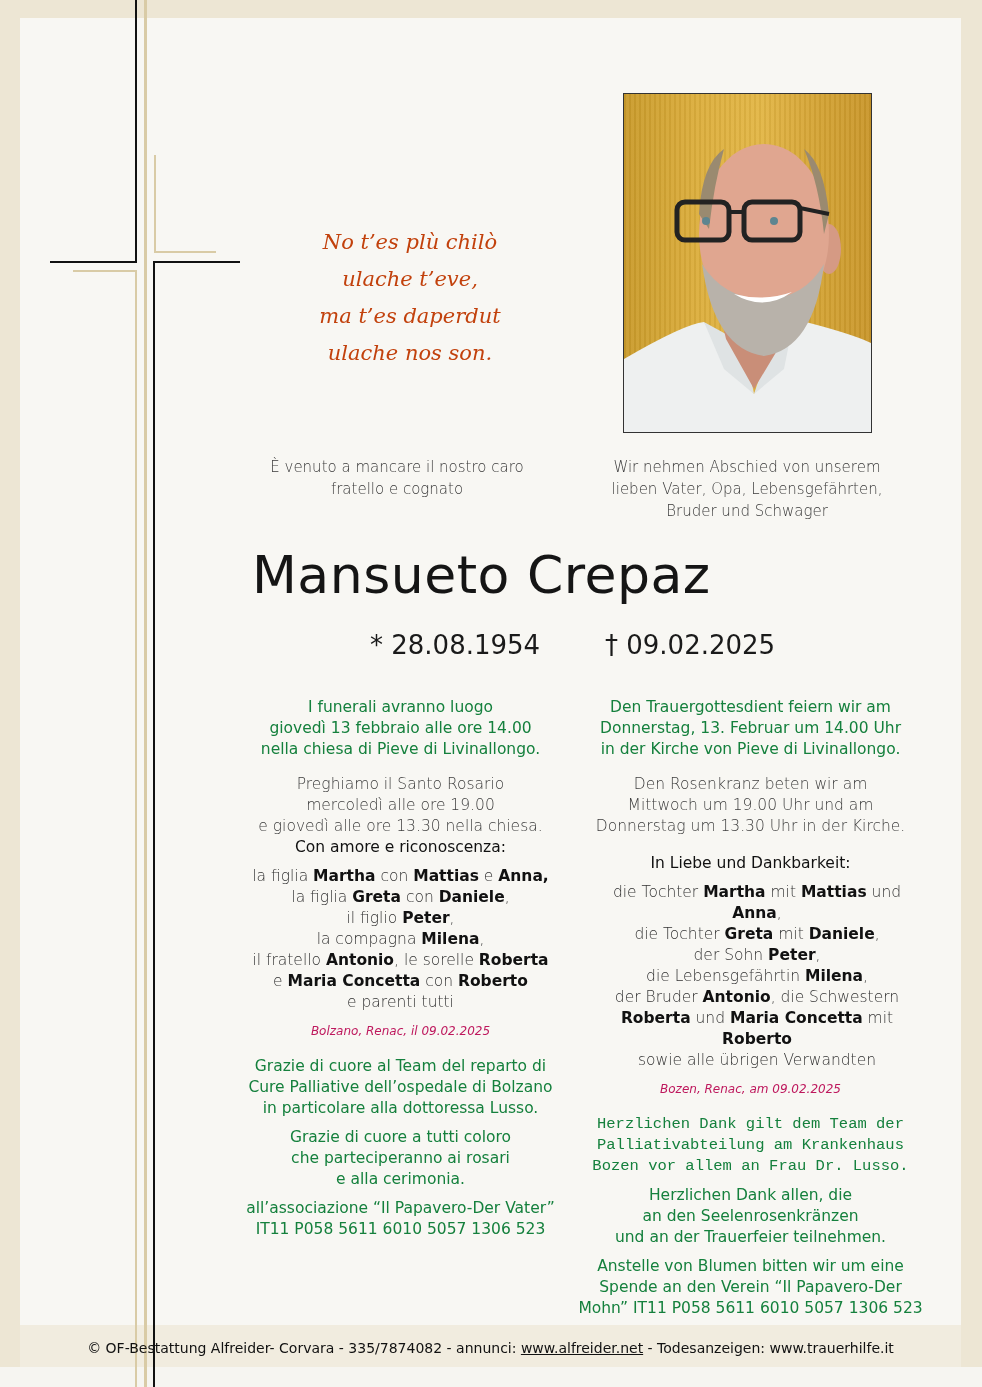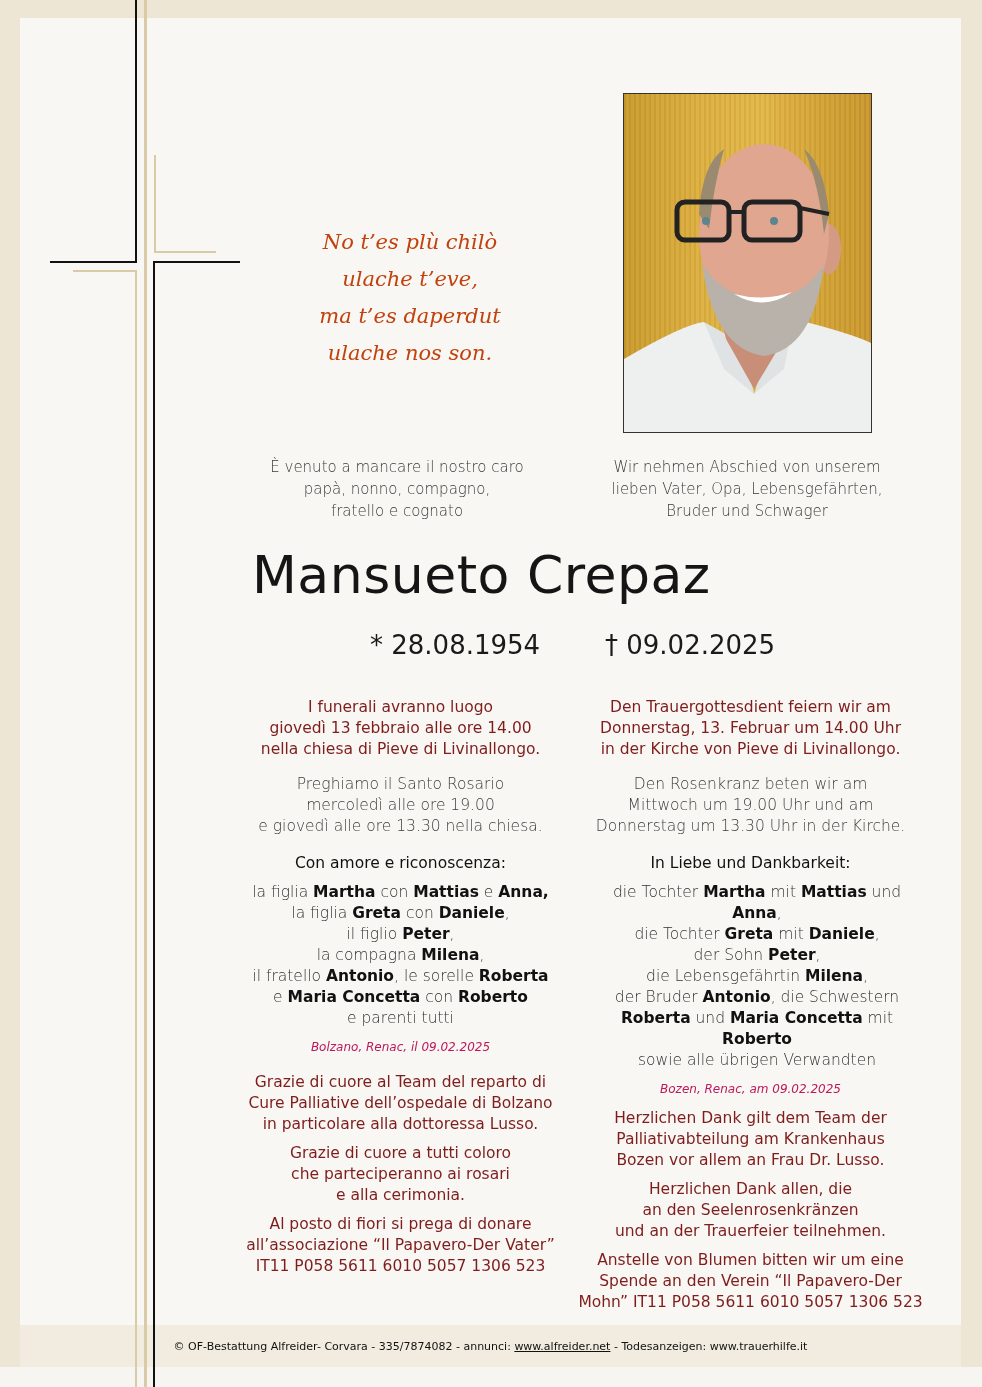--- a/index.html
+++ b/index.html
@@ -91,38 +91,38 @@
 
   .col {
     position: absolute;
     width: 345px;
     text-align: center;
     font-size: 15.5px;
     line-height: 21px;
   }
   .col.it { left: 228px; }
   .col.de { left: 578px; }
-  .blk-strong { color: #7f1d1d; }
+  .blk-strong { color: #15803d; }
   .light { color: #3d3d3d; font-weight: 300; }
   .mt { margin-top: 14px; }
   .hdr { color: #111; }
   .place {
     font-style: italic;
     font-size: 12px;
     color: #be185d;
     margin-top: 8px;
   }
   .rel b { font-weight: 600; color: #111; }
   .rel { color: #333; }
   .footer {
     position: absolute;
     left: 20px; top: 1340px;
     width: 941px;
     text-align: center;
-    font-size: 11px;
+    font-size: 14px;
     color: #111;
   }
   .footer a { color: #111; text-decoration: underline; }
 </style>
 </head>
 <body>
 
 <div class="page"></div>
 <div class="footer-band"></div>
 <div class="bottom-strip"></div>
@@ -171,21 +171,20 @@
 
 <div class="poem">
   <div>No t’es plù chilò</div>
   <div>ulache t’eve,</div>
   <div>ma t’es daperdut</div>
   <div>ulache nos son.</div>
 </div>
 
 <div class="intro it">
   <div>È venuto a mancare il nostro caro</div>
-  <div>papà, nonno, compagno,</div>
   <div>fratello e cognato</div>
 </div>
 <div class="intro de">
   <div>Wir nehmen Abschied von unserem</div>
   <div>lieben Vater, Opa, Lebensgefährten,</div>
   <div>Bruder und Schwager</div>
 </div>
 
 <div class="name">Mansueto Crepaz</div>
 <div class="dates birth">* 28.08.1954</div>
@@ -195,21 +194,21 @@
   <div class="blk-strong">
     <div>I funerali avranno luogo</div>
     <div>giovedì 13 febbraio alle ore 14.00</div>
     <div>nella chiesa di Pieve di Livinallongo.</div>
   </div>
   <div class="light mt">
     <div>Preghiamo il Santo Rosario</div>
     <div>mercoledì alle ore 19.00</div>
     <div>e giovedì alle ore 13.30 nella chiesa.</div>
   </div>
-  <div class="hdr" style="margin-top:16px;">Con amore e riconoscenza:</div>
+  <div class="hdr" style="">Con amore e riconoscenza:</div>
   <div class="rel light" style="margin-top:8px;">
       <div><span>la figlia </span><b>Martha</b><span> con </span><b>Mattias</b><span> e </span><b>Anna,</b></div>
       <div><span>la figlia </span><b>Greta</b><span> con </span><b>Daniele</b><span>,</span></div>
       <div><span>il figlio </span><b>Peter</b><span>,</span></div>
       <div><span>la compagna </span><b>Milena</b><span>,</span></div>
       <div><span>il fratello </span><b>Antonio</b><span>, le sorelle </span><b>Roberta</b></div>
       <div><span>e </span><b>Maria Concetta</b><span> con </span><b>Roberto</b></div>
       <div><span>e parenti tutti</span></div>
     </div>
   <div class="place">Bolzano, Renac, il 09.02.2025</div>
@@ -217,21 +216,20 @@
     <div>Grazie di cuore al Team del reparto di</div>
     <div>Cure Palliative dell’ospedale di Bolzano</div>
     <div>in particolare alla dottoressa Lusso.</div>
   </div>
   <div class="blk-strong" style="margin-top:8px;">
     <div>Grazie di cuore a tutti coloro</div>
     <div>che parteciperanno ai rosari</div>
     <div>e alla cerimonia.</div>
   </div>
   <div class="blk-strong" style="margin-top:8px;">
-    <div>Al posto di fiori si prega di donare</div>
     <div>all’associazione “Il Papavero-Der Vater”</div>
     <div>IT11 P058 5611 6010 5057 1306 523</div>
   </div>
 </div>
 
 <div class="col de" style="top:697px;">
   <div class="blk-strong">
     <div>Den Trauergottesdient feiern wir am</div>
     <div>Donnerstag, 13. Februar um 14.00 Uhr</div>
     <div>in der Kirche von Pieve di Livinallongo.</div>
@@ -245,21 +243,21 @@
   <div class="rel light" style="margin-top:8px;margin-left:13px;">
       <div><span>die Tochter </span><b>Martha</b><span> mit </span><b>Mattias</b><span> und </span><b>Anna</b><span>,</span></div>
       <div><span>die Tochter </span><b>Greta</b><span> mit </span><b>Daniele</b><span>,</span></div>
       <div><span>der Sohn </span><b>Peter</b><span>,</span></div>
       <div><span>die Lebensgefährtin </span><b>Milena</b><span>,</span></div>
       <div><span>der Bruder </span><b>Antonio</b><span>, die Schwestern</span></div>
       <div><b>Roberta</b><span> und </span><b>Maria Concetta</b><span> mit </span><b>Roberto</b></div>
       <div><span>sowie alle übrigen Verwandten</span></div>
     </div>
   <div class="place">Bozen, Renac, am 09.02.2025</div>
-  <div class="blk-strong" style="margin-top:8px;">
+  <div class="blk-strong" style="margin-top:14px;font-family:Liberation Mono, monospace;">
     <div>Herzlichen Dank gilt dem Team der</div>
     <div>Palliativabteilung am Krankenhaus</div>
     <div>Bozen vor allem an Frau Dr. Lusso.</div>
   </div>
   <div class="blk-strong" style="margin-top:8px;">
     <div>Herzlichen Dank allen, die</div>
     <div>an den Seelenrosenkränzen</div>
     <div>und an der Trauerfeier teilnehmen.</div>
   </div>
   <div class="blk-strong" style="margin-top:8px;">

